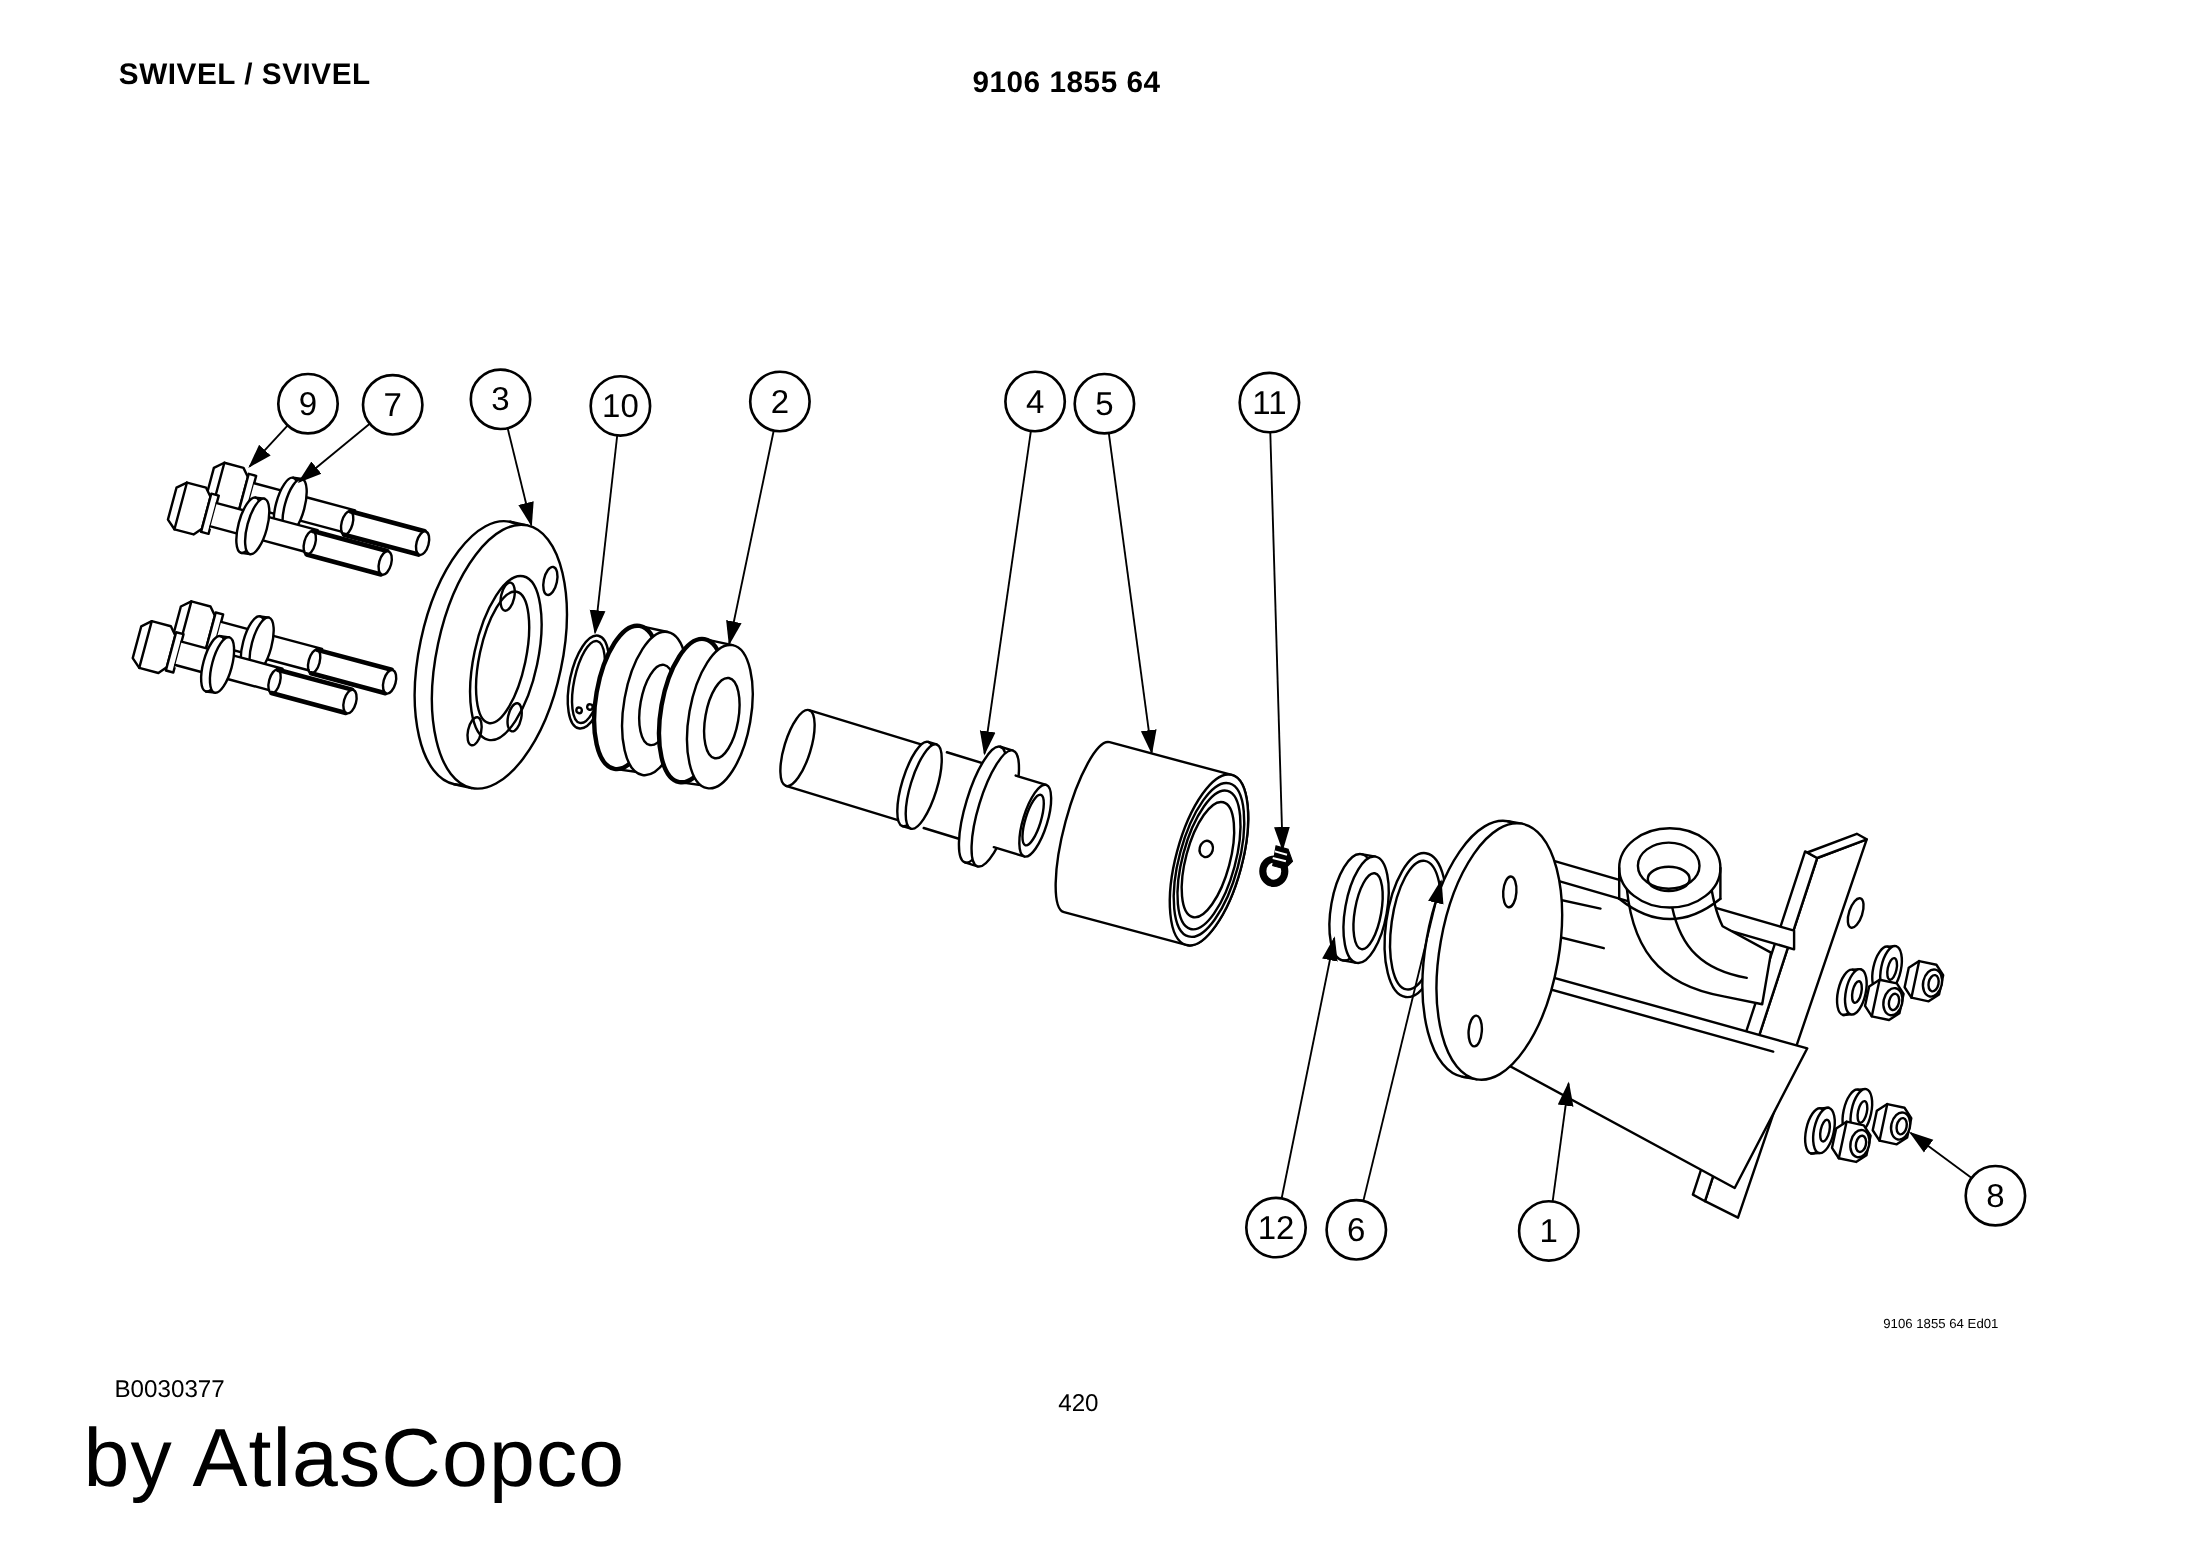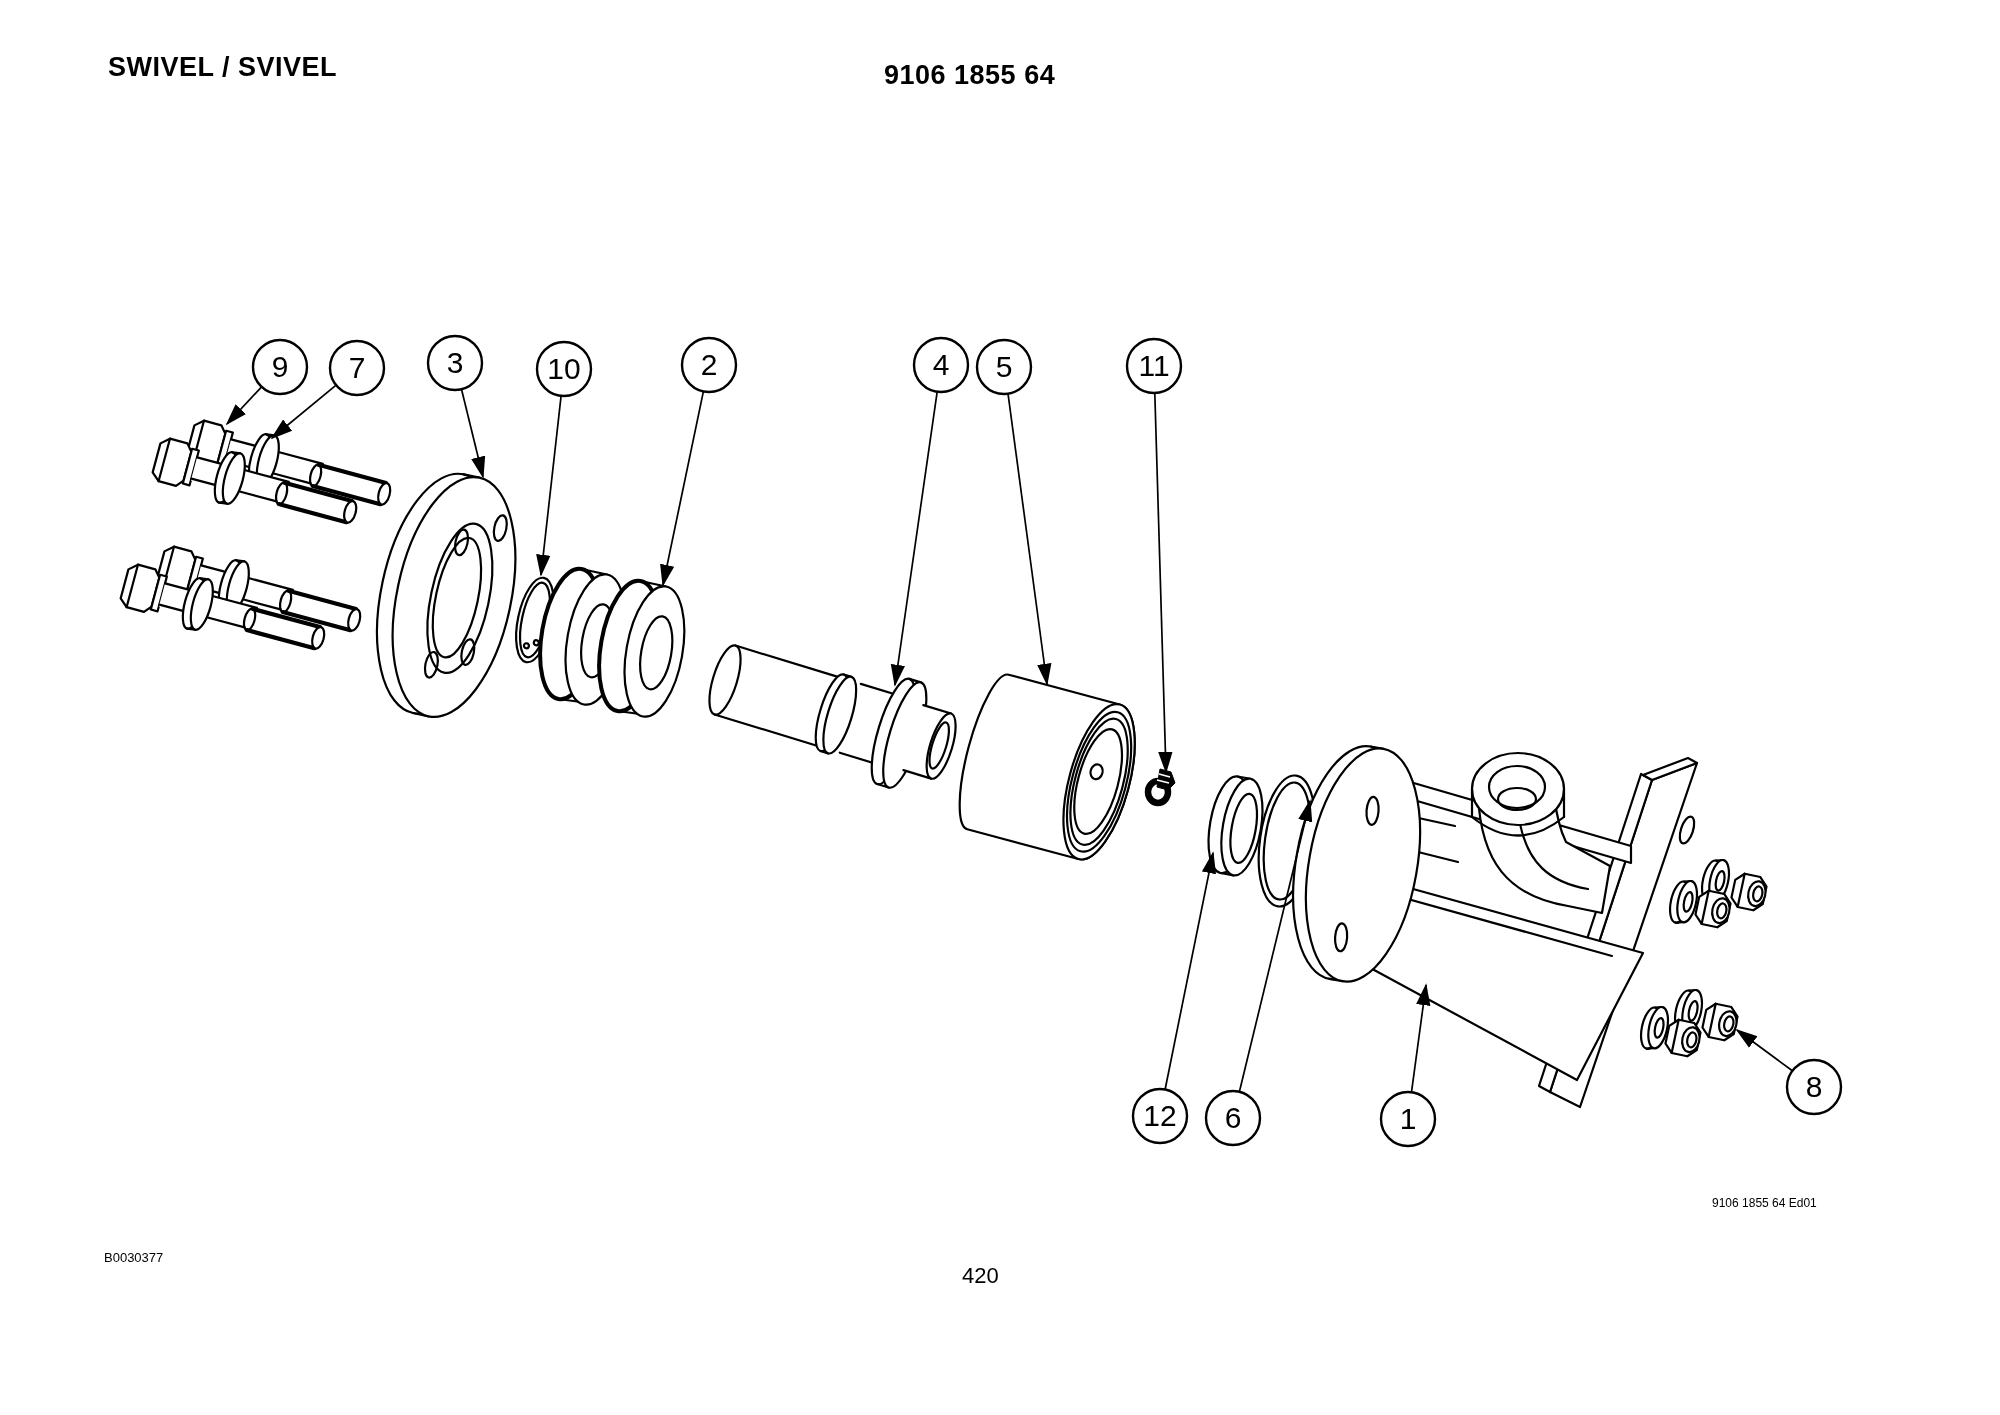--- a/index.html
+++ b/index.html
@@ -3,21 +3,21 @@
 <meta charset="utf-8">
 <style>
   html,body{margin:0;padding:0;background:#ffffff;}
   #page{position:relative;width:2000px;height:1415px;background:#ffffff;overflow:hidden;
         font-family:"Liberation Sans",sans-serif;color:#000;}
   #drawing{position:absolute;left:0;top:0;width:2000px;height:1415px;}
   .txt{position:absolute;white-space:nowrap;color:#000;}
   .t-title{left:108px;top:52px;font-size:27px;font-weight:bold;letter-spacing:.5px;}
   .t-pn{left:884px;top:60px;font-size:27px;font-weight:bold;letter-spacing:.5px;}
   .t-ed{left:1712px;top:1196px;font-size:12px;}
-  .t-doc{left:104px;top:1250px;font-size:13px;}
+  .t-doc{left:104px;top:1250px;font-size:22px;}
   .t-page{left:962px;top:1263px;font-size:22px;}
   .t-brand{left:76px;top:1282px;font-size:75px;letter-spacing:1px;}
   
   .ln{fill:none;stroke:#000;stroke-width:2.2;stroke-linecap:round;stroke-linejoin:round;}
   .fw{fill:#fff;stroke:#000;stroke-width:2.2;stroke-linecap:round;stroke-linejoin:round;}
   .fo{fill:#fff;stroke:none;}
   .hv{fill:none;stroke:#000;stroke-width:4.2;stroke-linecap:round;}
   .leader{fill:none;stroke:#000;stroke-width:1.7;}
   .callout-circle{fill:#fff;stroke:#000;stroke-width:2.4;}
   .callout-num{font-family:"Liberation Sans",sans-serif;font-size:30px;fill:#000;text-anchor:middle;}
@@ -251,13 +251,14 @@
       <circle class="callout-circle" cx="1814" cy="1087" r="27"></circle>
       <text class="callout-num" x="1814" y="1097">8</text>
     </g>
   </svg>
 
   <div class="txt t-title">SWIVEL / SVIVEL</div>
   <div class="txt t-pn">9106 1855 64</div>
   <div class="txt t-ed">9106 1855 64 Ed01</div>
   <div class="txt t-doc">B0030377</div>
   <div class="txt t-page">420</div>
+  <div class="txt t-brand">by AtlasCopco</div>
 </div>
 
 </body></html>

